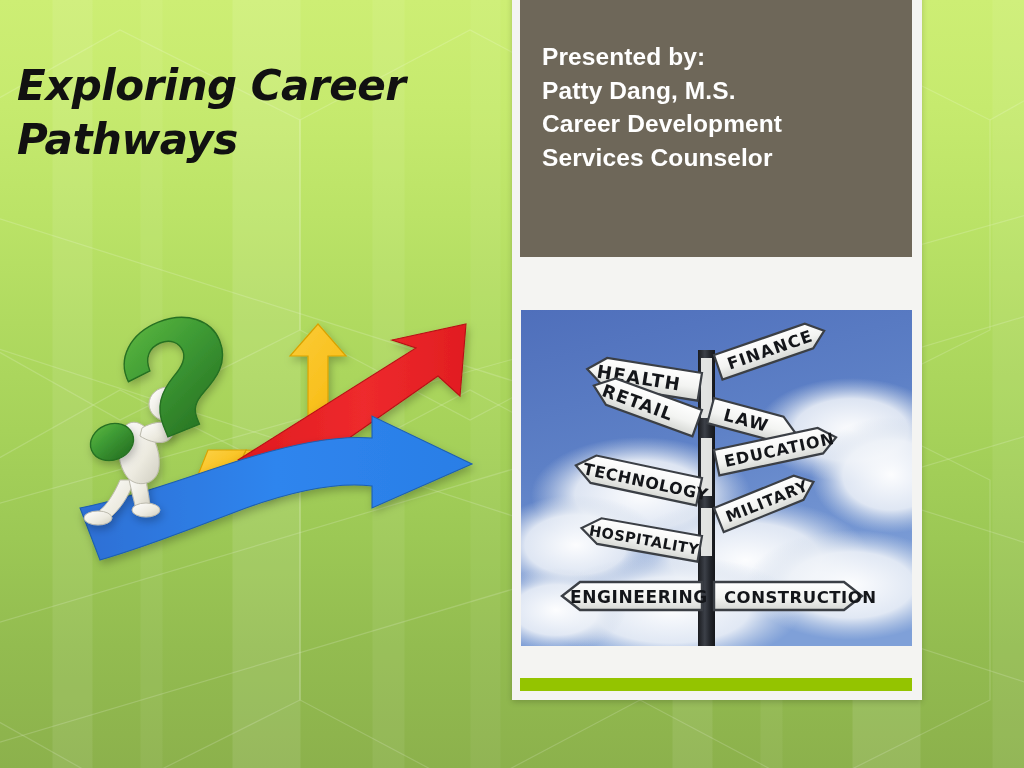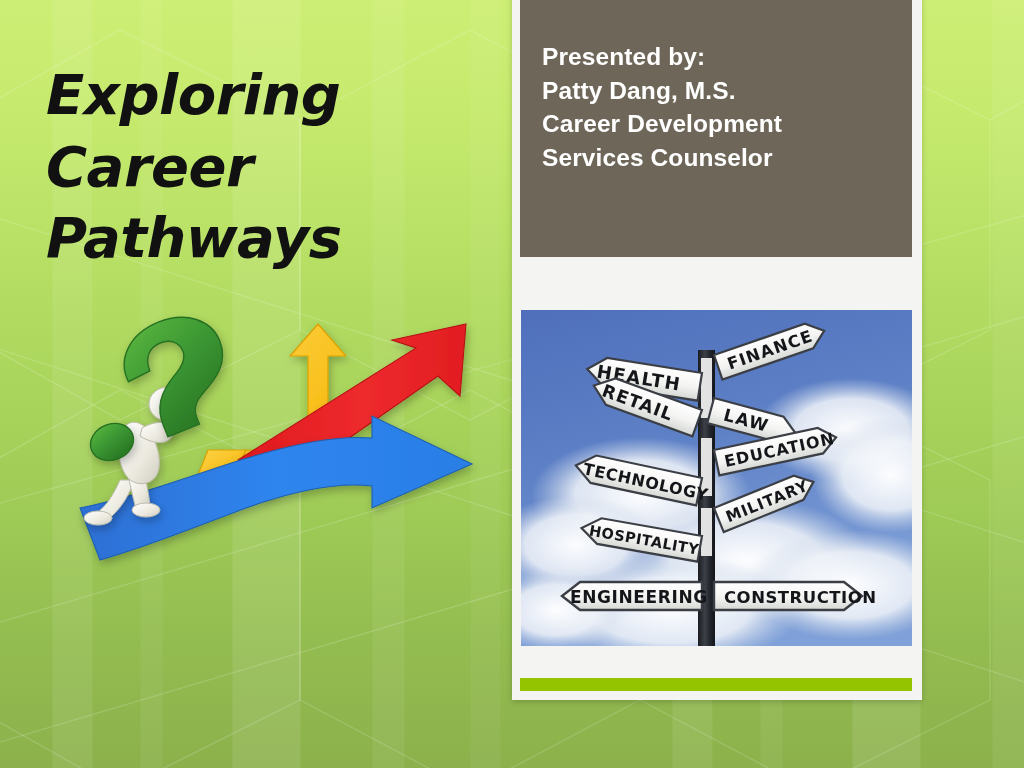--- a/index.html
+++ b/index.html
@@ -104,28 +104,28 @@
     left: 520px;
     top: 678px;
     width: 392px;
     height: 13px;
     background: #94c400;
   }
 
   
   .title {
     position: absolute;
-    left: 46px;
+    left: 17px;
     top: 59px;
     width: 460px;
     color: #111111;
     font-family: "DejaVu Sans", sans-serif;
     font-weight: bold;
     font-style: italic;
-    font-size: 56px;
+    font-size: 42px;
     line-height: 1.28;
     letter-spacing: -0.5px;
     white-space: pre-line;
   }
 
   
   .illustration {
     position: absolute;
     left: 70px;
     top: 296px;

